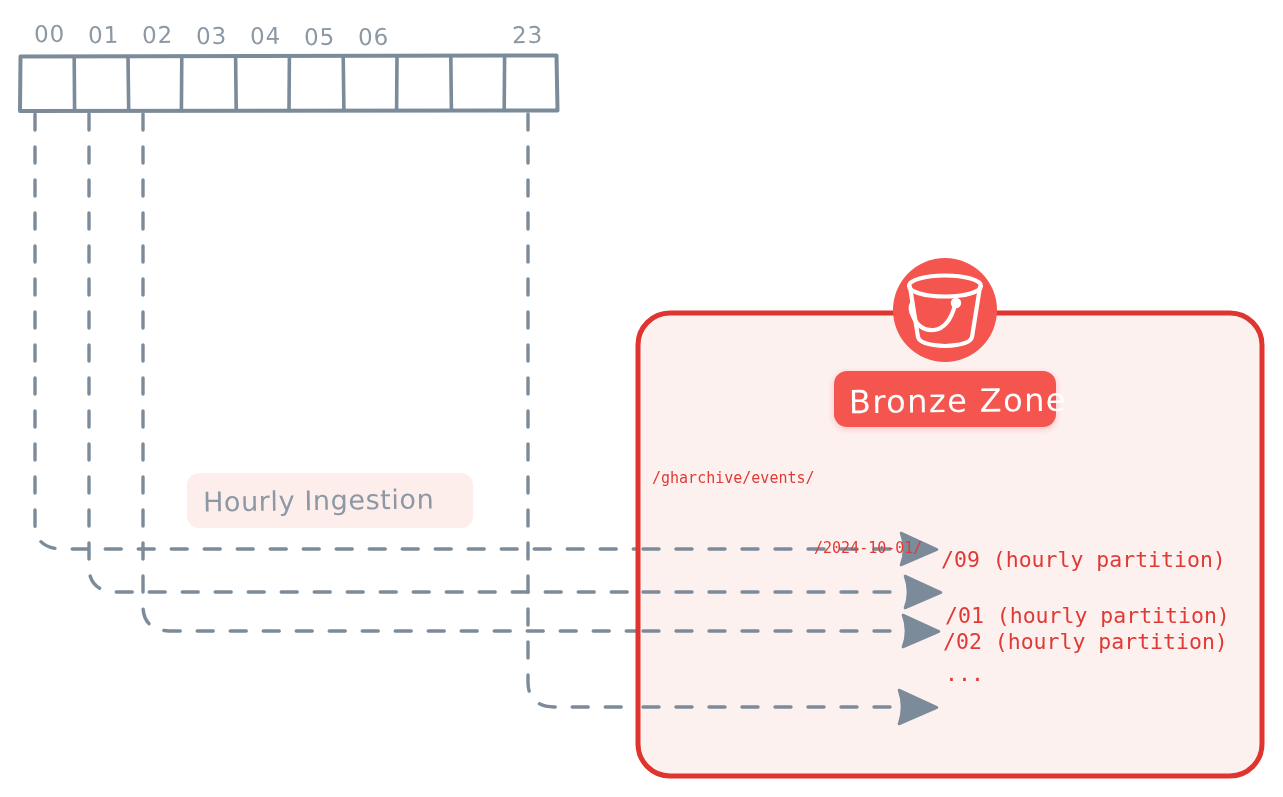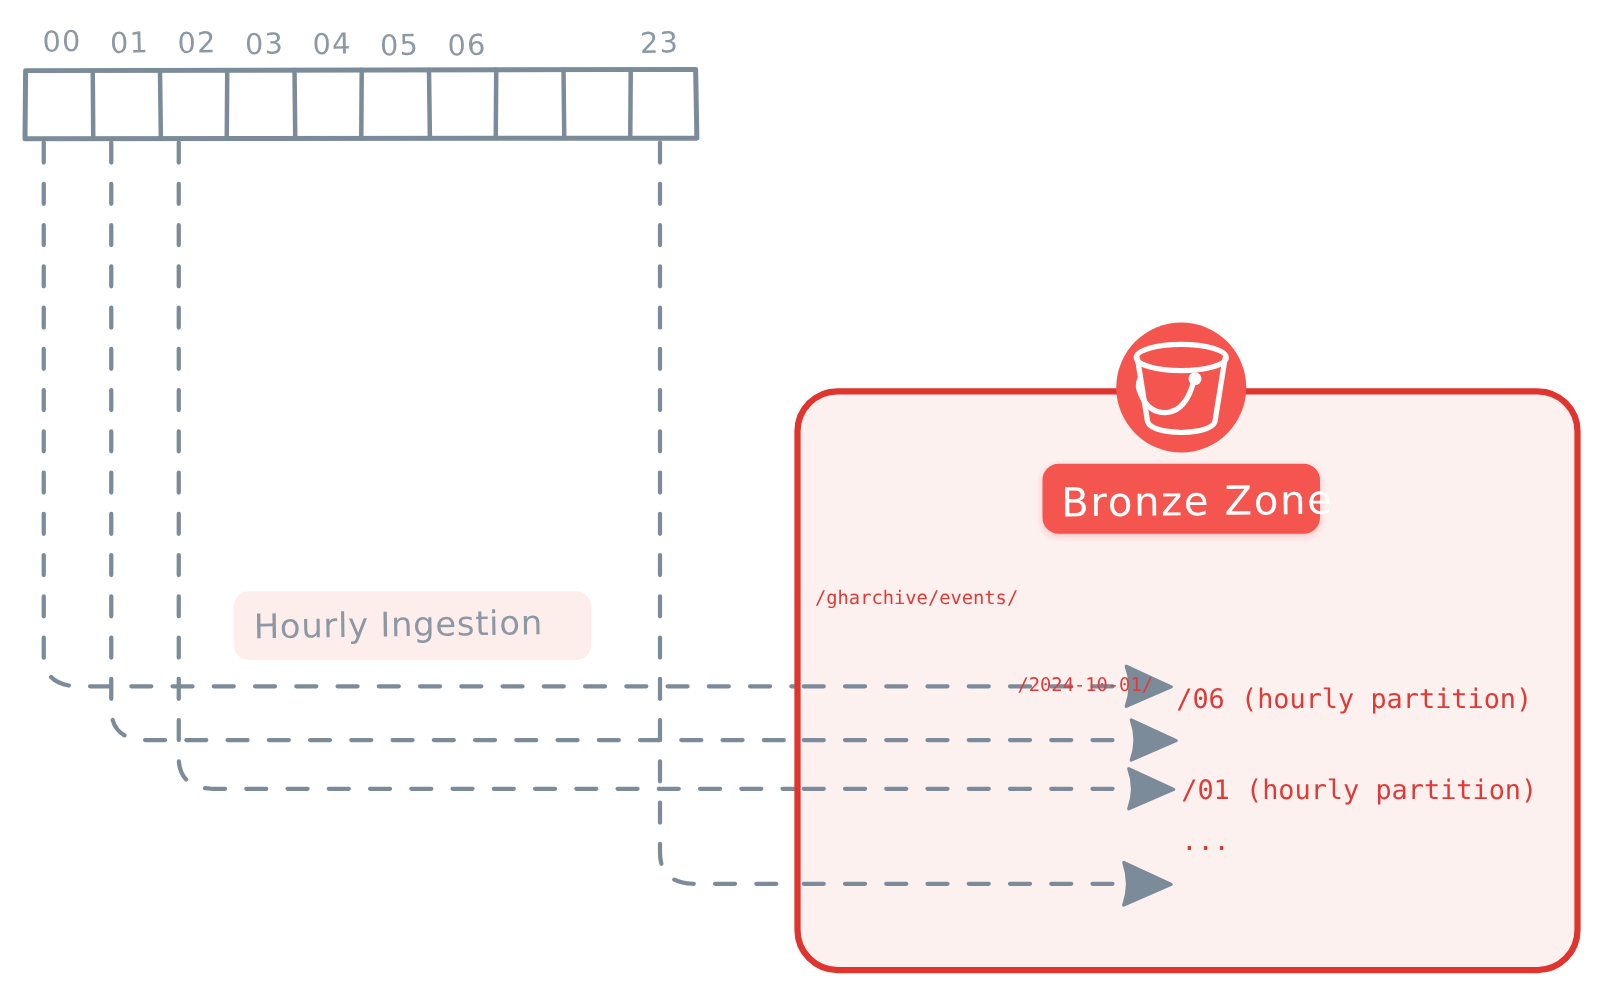--- a/index.html
+++ b/index.html
@@ -166,17 +166,18 @@
   <div class="hour-label" style="left:358px; top:24px;">06</div>
   <div class="hour-label" style="left:512px; top:22px;">23</div>
 
   <div class="ingest-label" style="left:203px; top:485px;">Hourly Ingestion</div>
 
   <div class="zone-title" style="left:849px; top:382px;">Bronze Zone</div>
 
   <div class="path-text" style="left:652px; top:469px;">/gharchive/events/</div>
   <div class="path-text" style="left:814px; top:507px;margin-top:32px;">/2024-10-01/</div>
 
-  <div class="part-text" style="left:941px; top:547px;">/06 (hourly partition)</div>
-  <div class="part-text" style="left:945px; top:620px;">/01 (hourly partition)</div>
+  <div class="part-text" style="left:941px; top:547px;">/09 (hourly partition)</div>
+  <div class="part-text" style="left:945px; top:603px;">/01 (hourly partition)</div>
+  <div class="part-text" style="left:943px; top:629px;">/02 (hourly partition)</div>
   <div class="part-text" style="left:945px; top:661px;">...</div>
 
 </div>
 
 </body></html>

